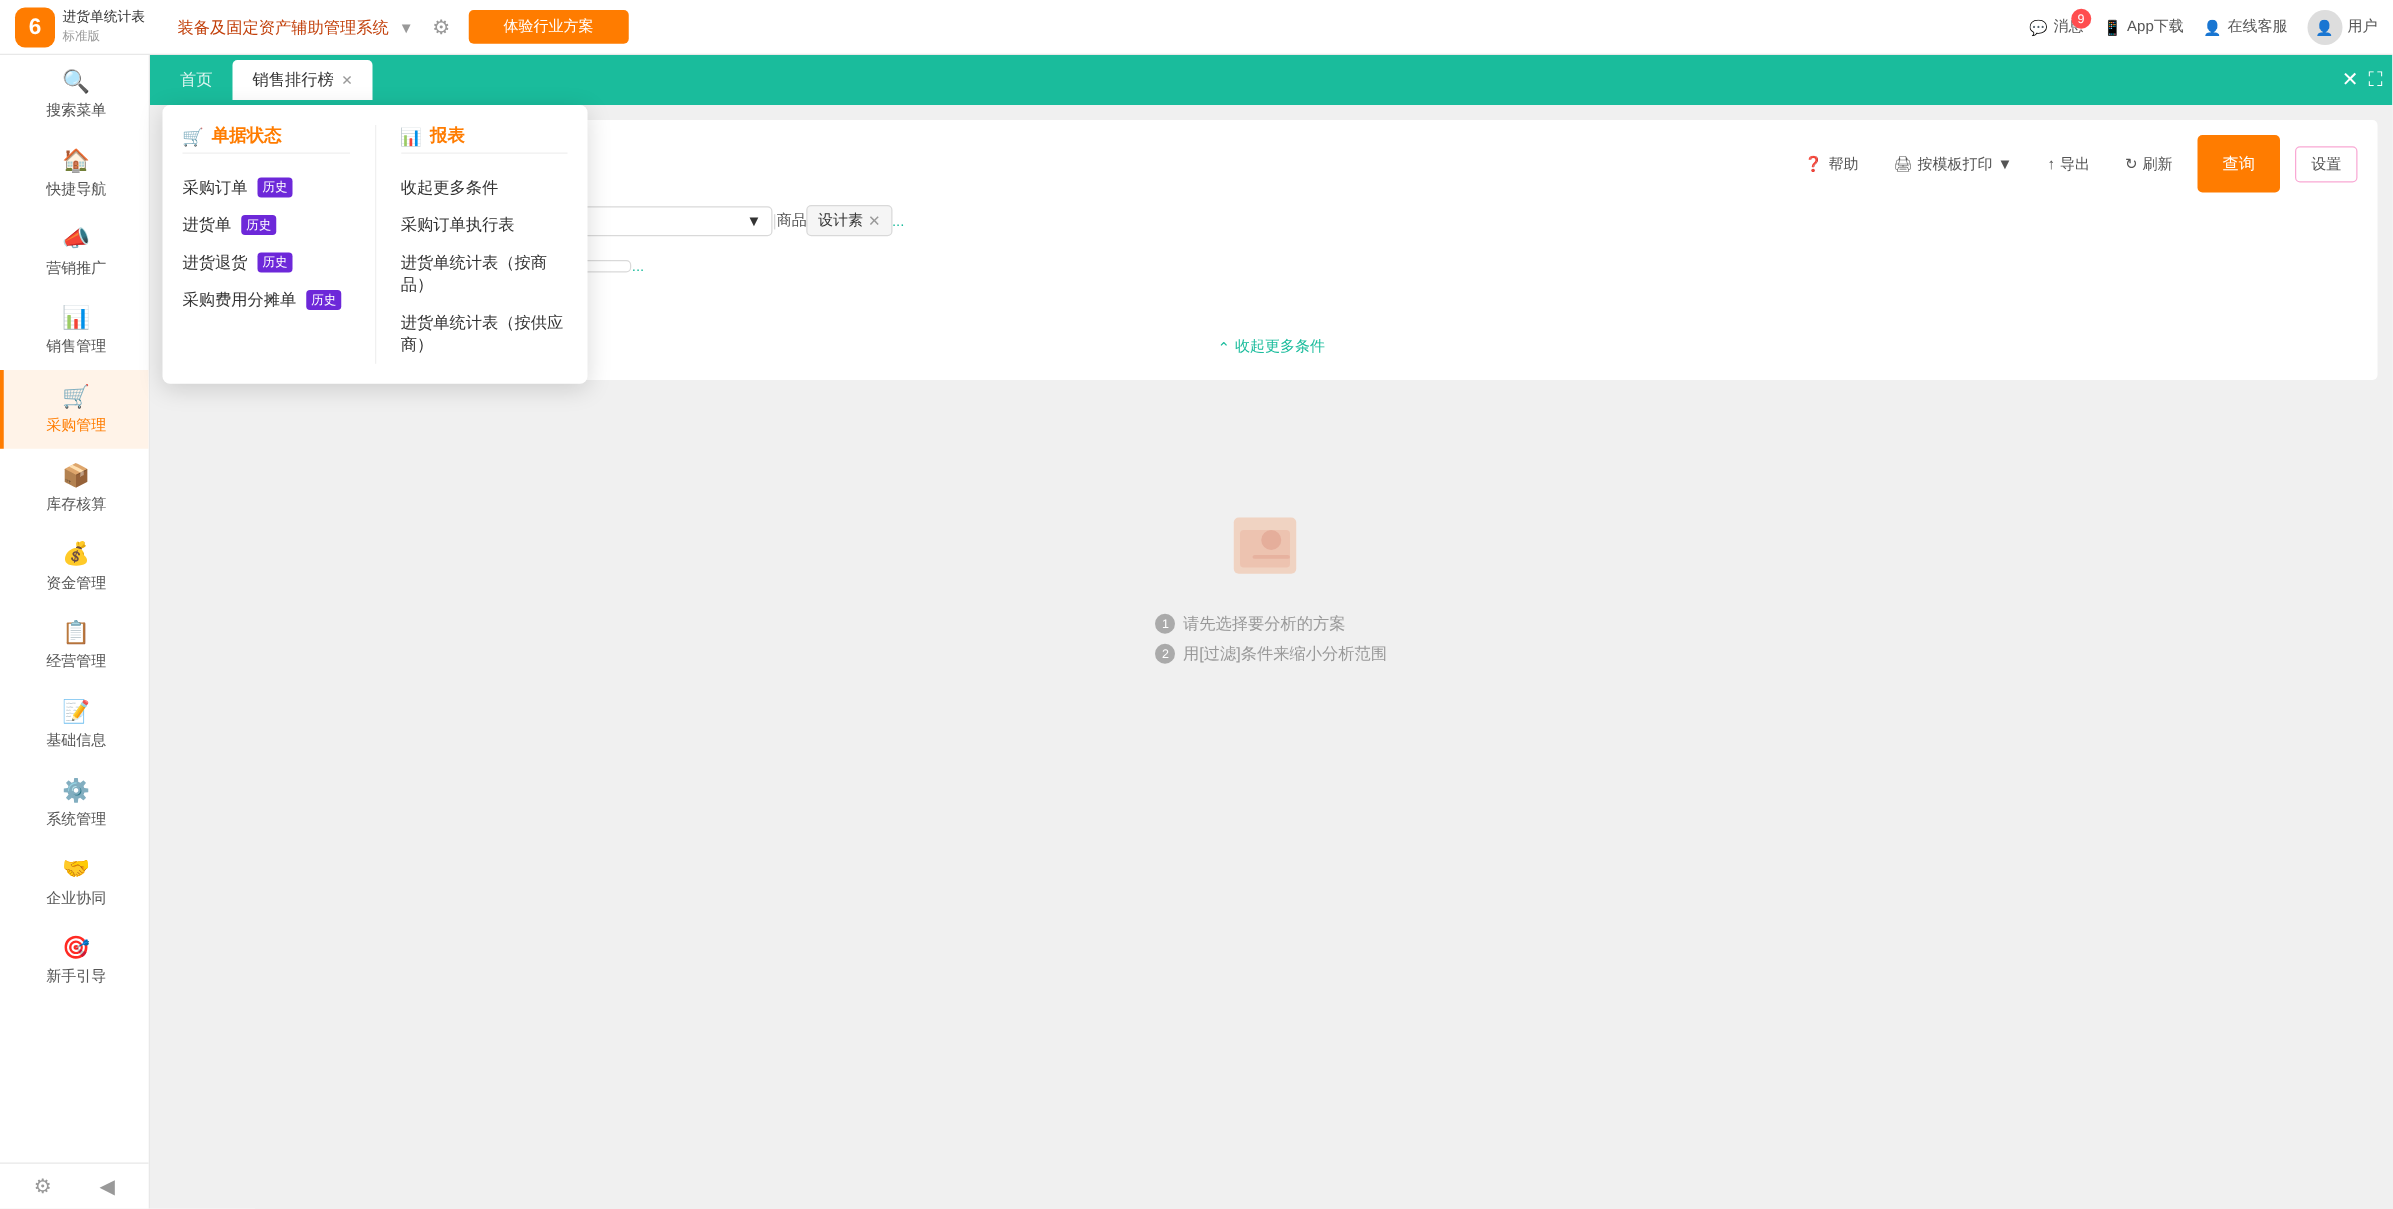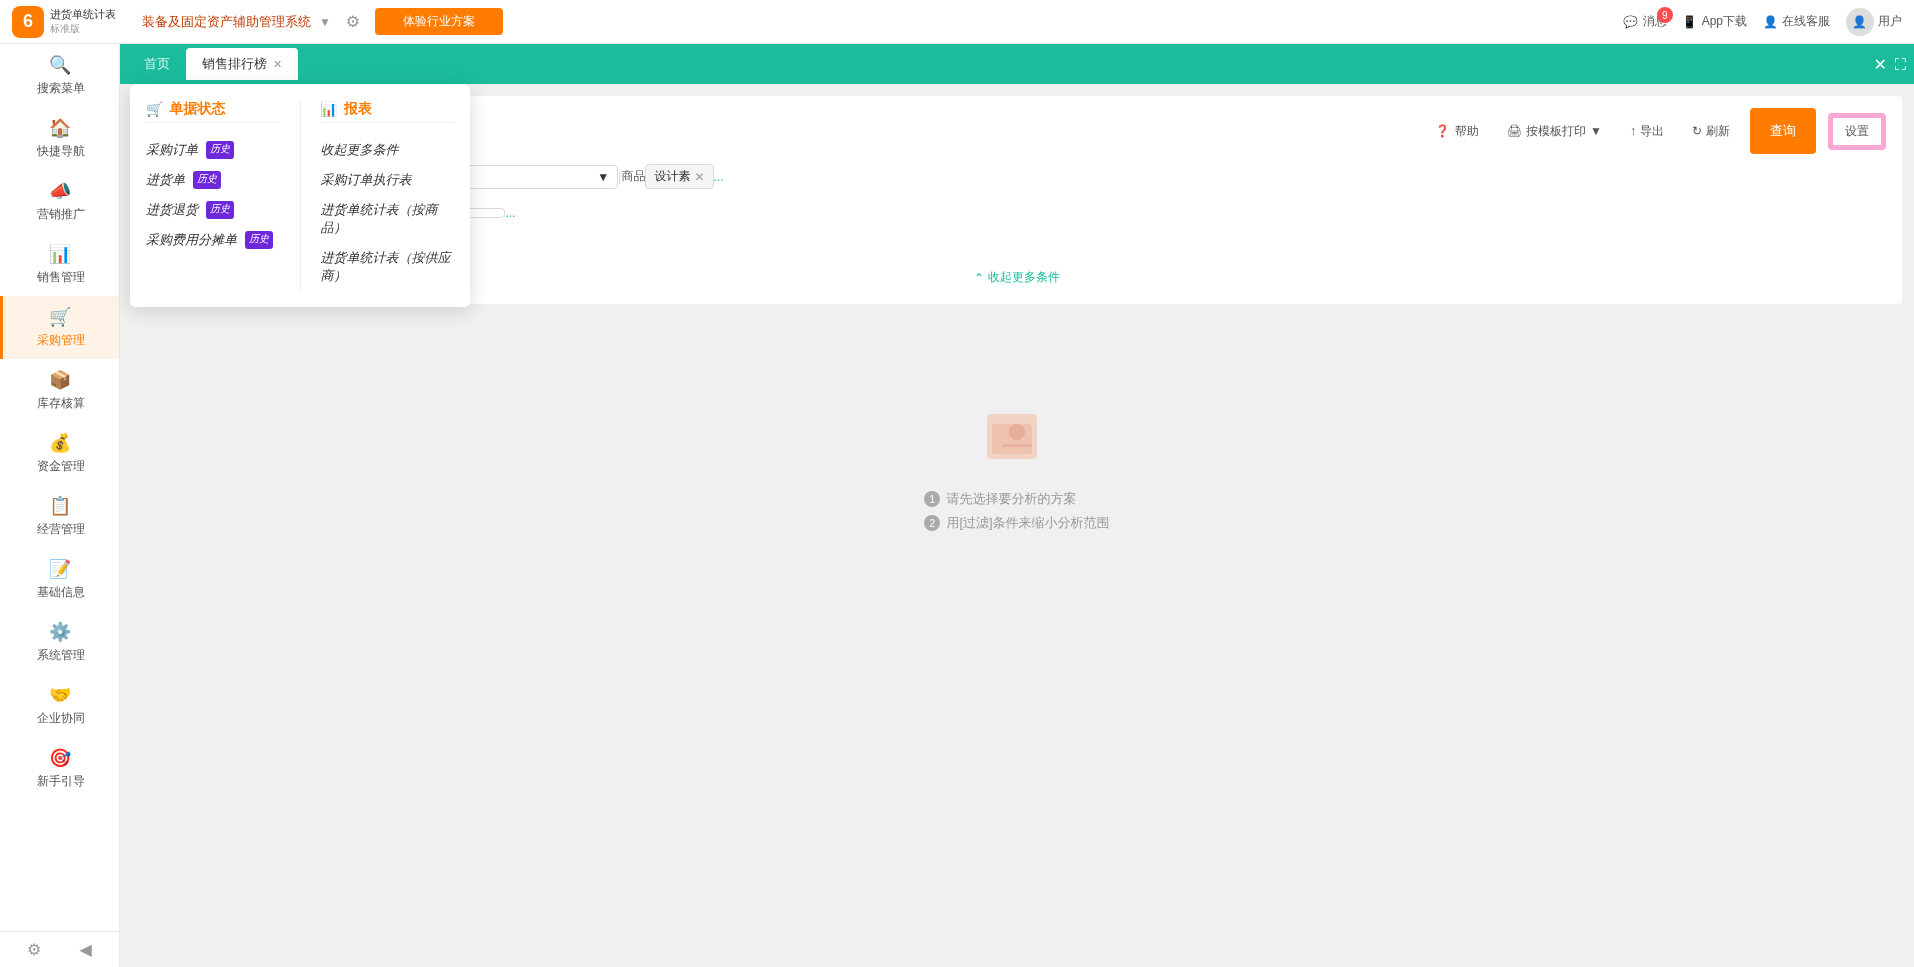--- a/index.html
+++ b/index.html
@@ -277,21 +277,21 @@
       color: white;
       border: none;
       border-radius: 4px;
       padding: 14px 20px;
       font-size: 13px;
       cursor: pointer;
     }
     .settings-btn {
       background: #fff;
       color: #555;
-      border: 5px solid #f9a8d4;
+      border: 1px solid #f9a8d4;
       border-radius: 4px;
       padding: 5px 12px;
       font-size: 12px;
       cursor: pointer;
     }
 
     .collapse-row {
       display: flex;
       align-items: center;
       justify-content: center;
@@ -342,26 +342,26 @@
       color: #ff7c00;
       margin-bottom: 12px;
       display: flex;
       align-items: center;
       gap: 6px;
       padding-bottom: 4px;
       border-bottom: 1px solid #f0f0f0;
     }
     .menu-item-row {
       display: flex;
+      align-items: center;
       gap: 8px;
       padding: 6px 0;
       cursor: pointer;
       font-size: 13px;
       color: #333;
-      font-style: italic;
     }
     .history-badge {
       background: #6d28d9;
       color: white;
       font-size: 10px;
       padding: 1px 4px;
       border-radius: 3px;
     }
     .menu-divider {
       width: 1px;

